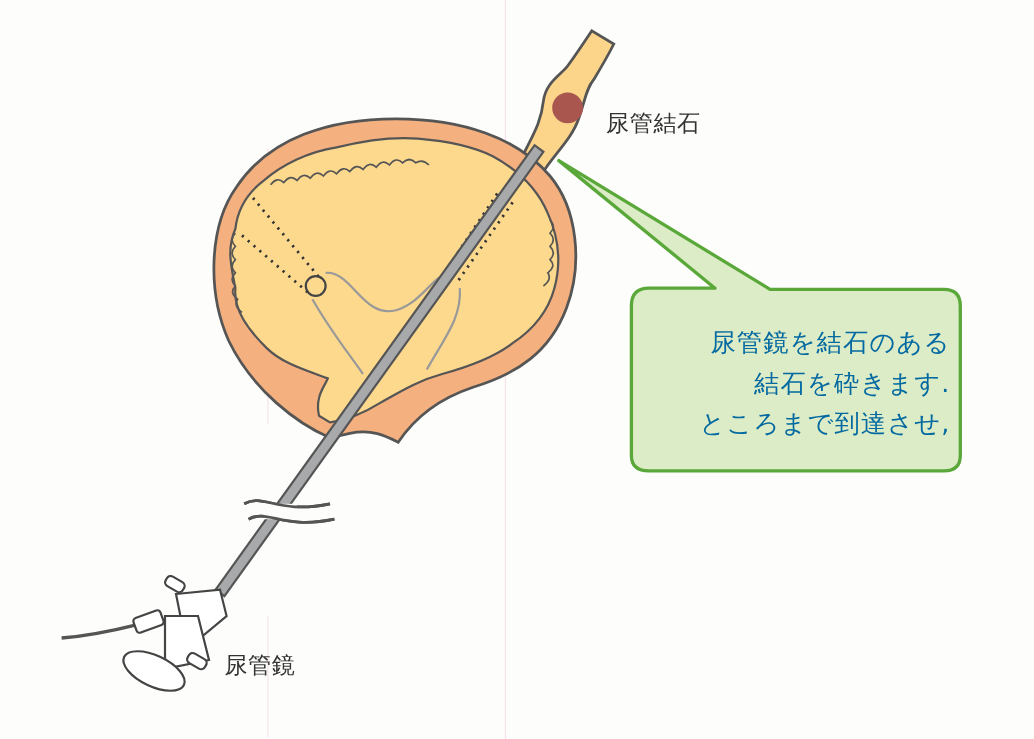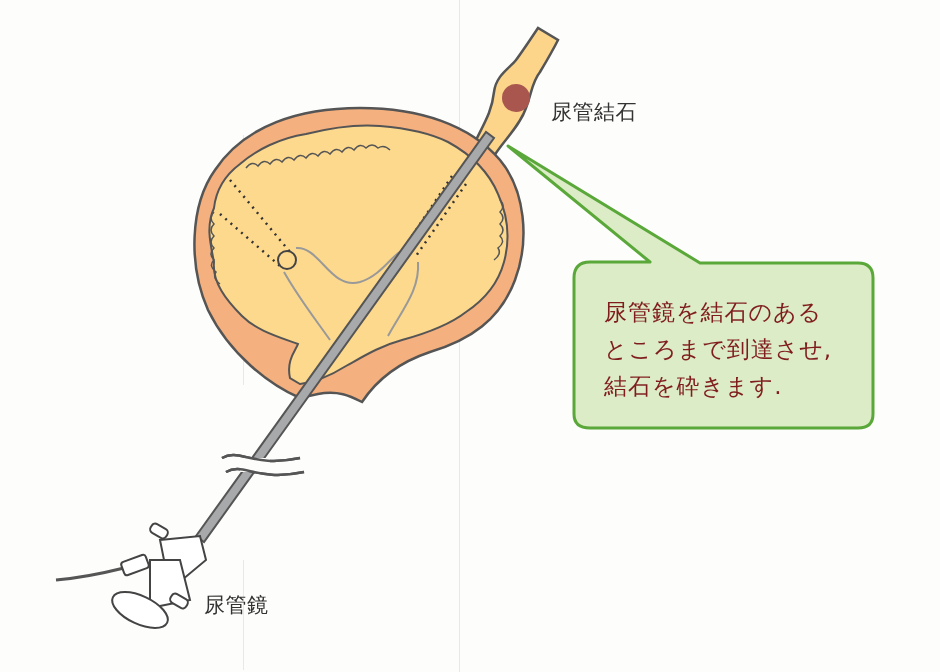--- a/index.html
+++ b/index.html
@@ -1,20 +1,20 @@
 <!DOCTYPE html>
 <html><head>
 <meta charset="utf-8">
 <style>
   html,body{margin:0;padding:0;}
   body{width:940px;height:672px;background:#fdfdfb;position:relative;overflow:hidden;
        font-family:"DejaVu Sans","Liberation Sans",sans-serif;}
   #stage{position:absolute;left:0;top:0;width:749px;height:672px;}
   .label{position:absolute;color:#333;font-size:21px;letter-spacing:0.5px;white-space:nowrap;}
-  #callout-text{position:absolute;left:604px;top:294px;width:260px;font-size:23px;line-height:37px;color:#7f1d1d;letter-spacing:1px;}
+  #callout-text{position:absolute;left:604px;top:294px;width:260px;font-size:23px;line-height:37px;color:#0369a1;letter-spacing:1px;text-align:right;}
   #callout-text div{white-space:nowrap;}
   .pinkline{position:absolute;width:1px;background:#f1c6e0;}
 </style>
 </head>
 <body>
 
 <div id="stage">
   <div class="pinkline" style="left:459px;top:0;height:672px;opacity:0.5"></div>
   <div class="pinkline" style="left:243px;top:135px;height:250px;opacity:0.5"></div>
   <div class="pinkline" style="left:243px;top:560px;height:110px;opacity:0.5"></div>
@@ -69,16 +69,16 @@
     <g>
       <path d="M508,146 L650,262 L590,262 Q574,262 574,278 L574,414 Q574,428 590,428 L858,428 Q873,428 873,414 L873,278 Q873,263 858,263 L700,263 Z" fill="#dcecc6" stroke="#5aa839" stroke-width="3" stroke-linejoin="round"></path>
     </g>
   </svg>
 
   <div class="label" style="left:551px;top:98px">尿管結石</div>
   <div class="label" style="left:204px;top:591px">尿管鏡</div>
 
   <div id="callout-text">
     <div>尿管鏡を結石のある</div>
+    <div>結石を砕きます.</div>
     <div>ところまで到達させ,</div>
-    <div>結石を砕きます.</div>
   </div>
 </div>
 
 </body></html>

